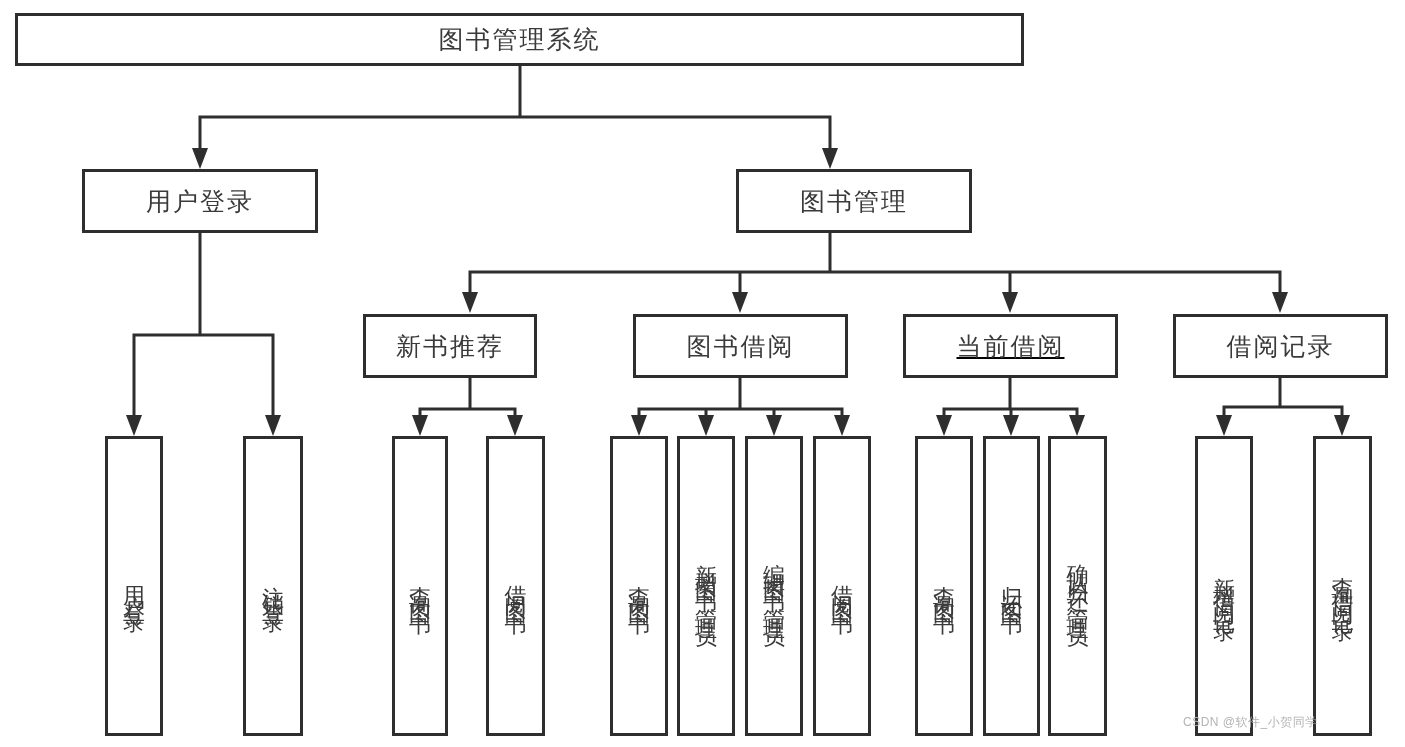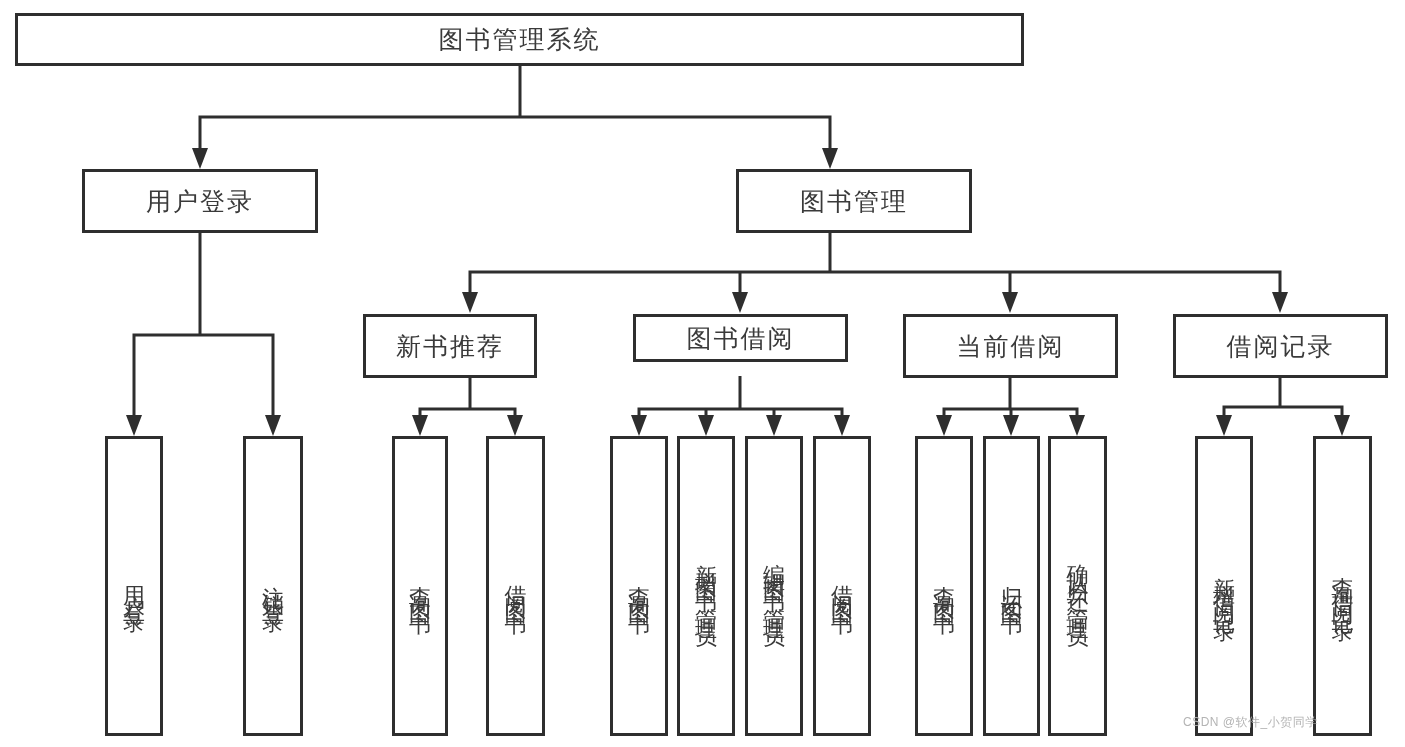--- a/index.html
+++ b/index.html
@@ -76,24 +76,24 @@
   <div class="hnode" style="left:82px; top:169px; width:236px; height:64px;">
     <span class="lbl">用户登录</span>
   </div>
   <div class="hnode" style="left:736px; top:169px; width:236px; height:64px;">
     <span class="lbl">图书管理</span>
   </div>
 
   <div class="hnode" style="left:363px; top:314px; width:174px; height:64px;">
     <span class="lbl">新书推荐</span>
   </div>
-  <div class="hnode" style="left:633px; top:314px; width:215px; height:48px;">
+  <div class="hnode" style="left:633px; top:314px; width:215px; height:64px;">
     <span class="lbl">图书借阅</span>
   </div>
-  <div class="hnode" style="left:903px; top:314px; width:215px; height:64px;">
+  <div class="hnode" style="left:903px; top:314px; width:215px; height:64px;text-decoration:underline;">
     <span class="lbl">当前借阅</span>
   </div>
   <div class="hnode" style="left:1173px; top:314px; width:215px; height:64px;">
     <span class="lbl">借阅记录</span>
   </div>
 
   <div class="vnode" style="left:105px; top:436px; width:58px; height:300px;">
     <span class="lbl">用户登录</span>
   </div>
   <div class="vnode" style="left:243px; top:436px; width:60px; height:300px;">

